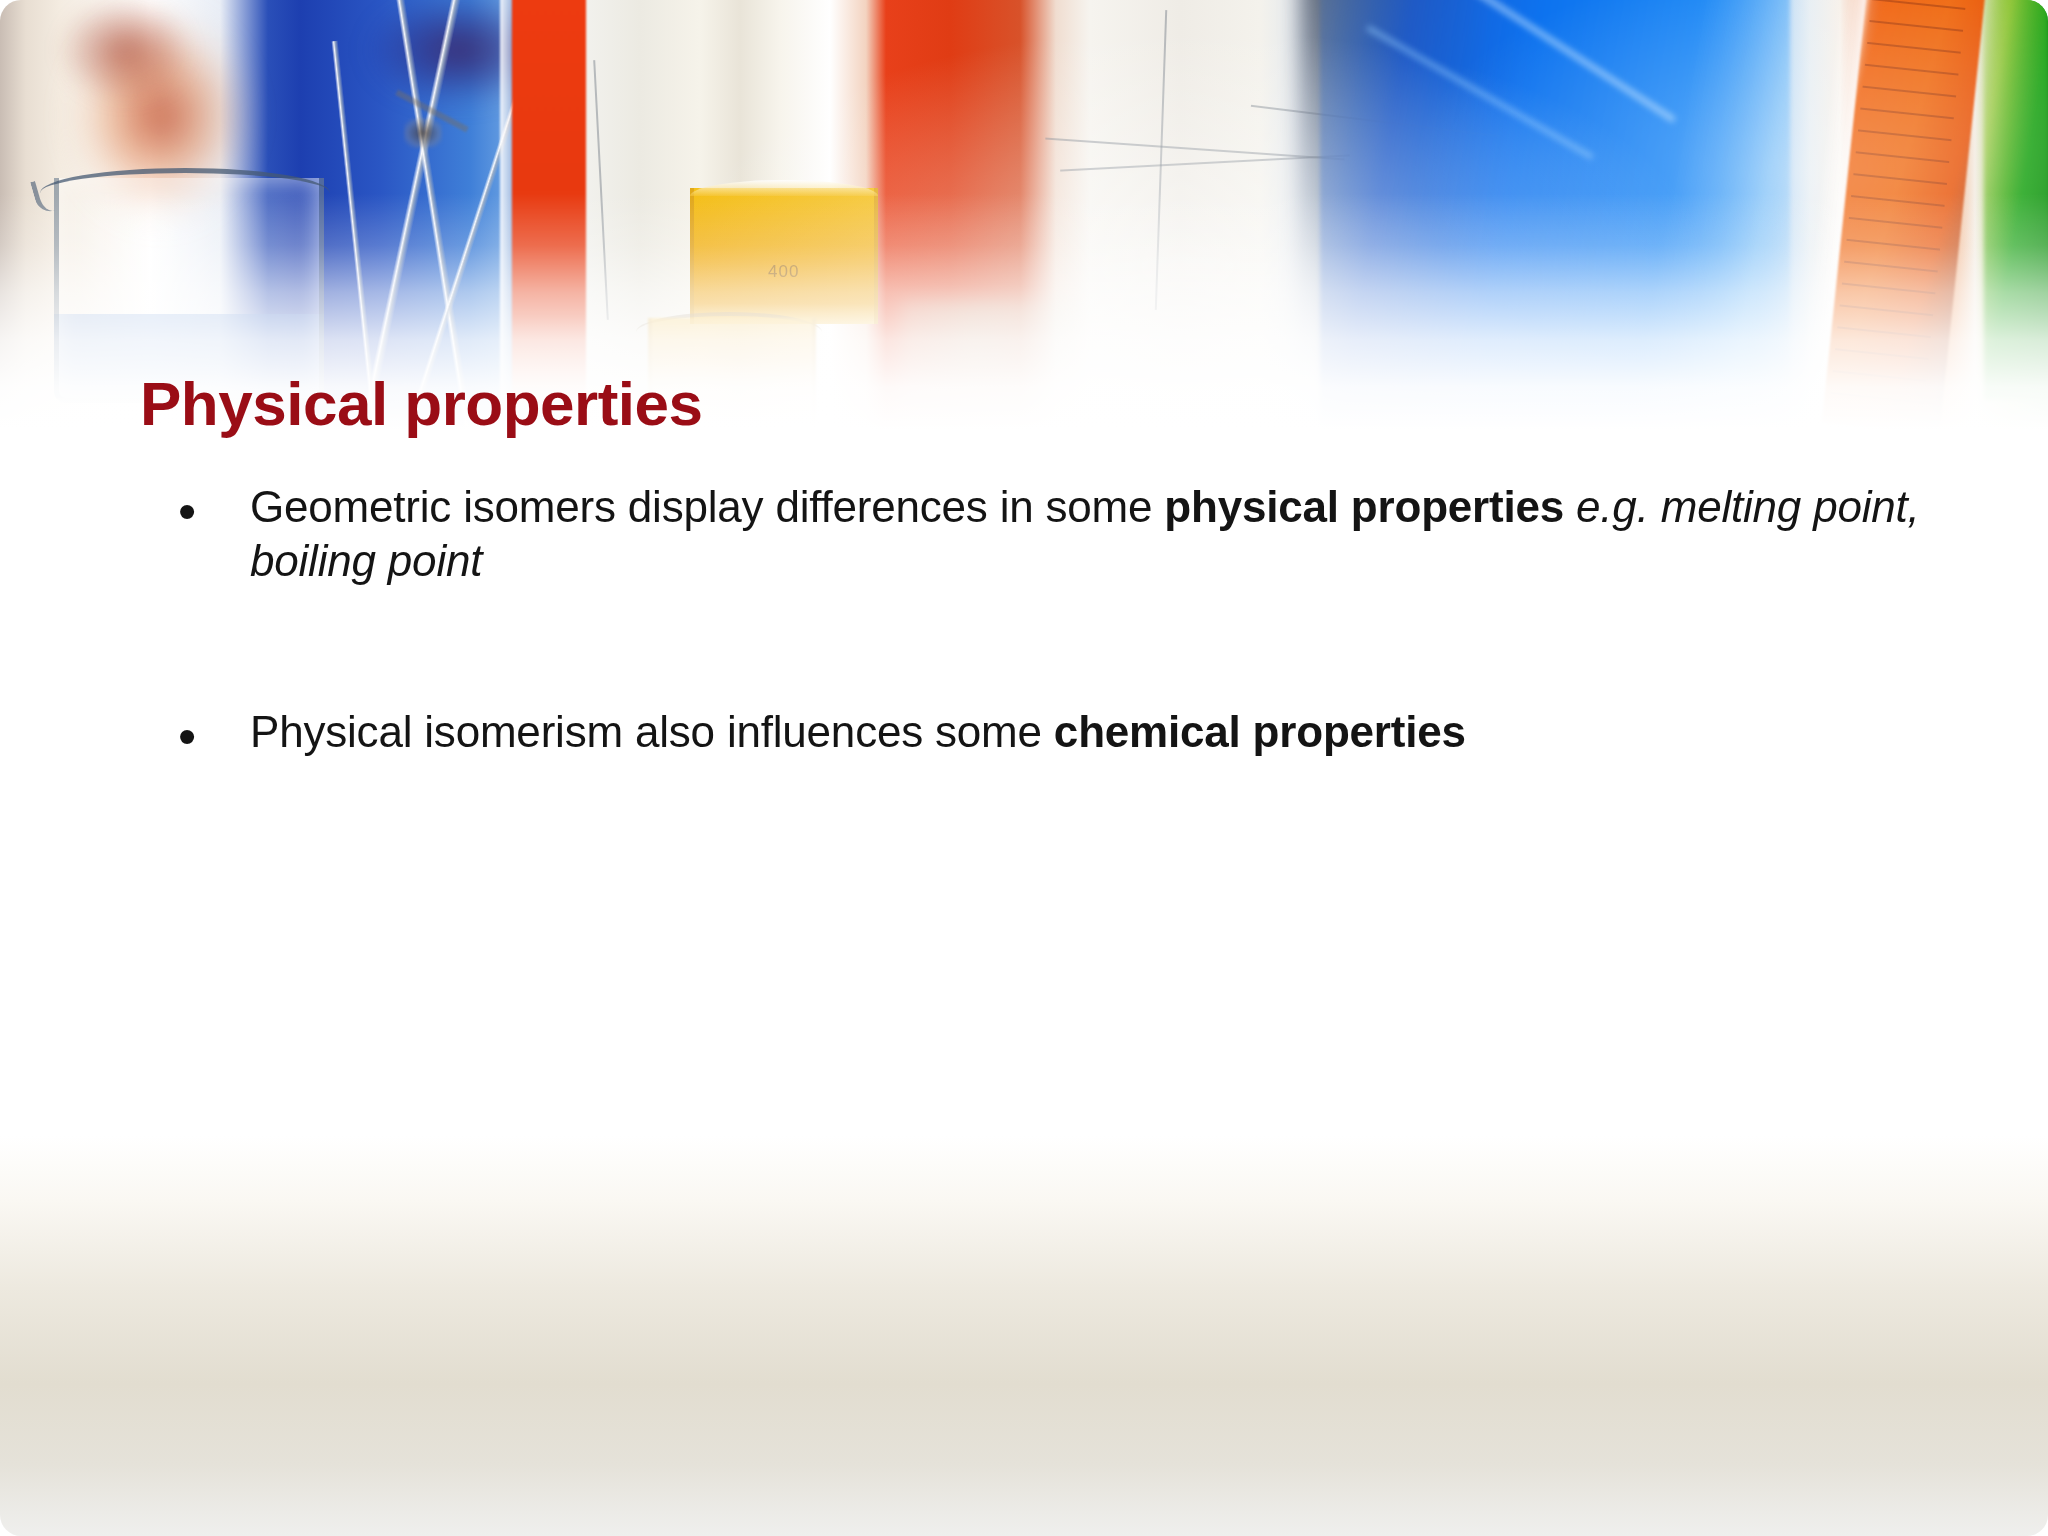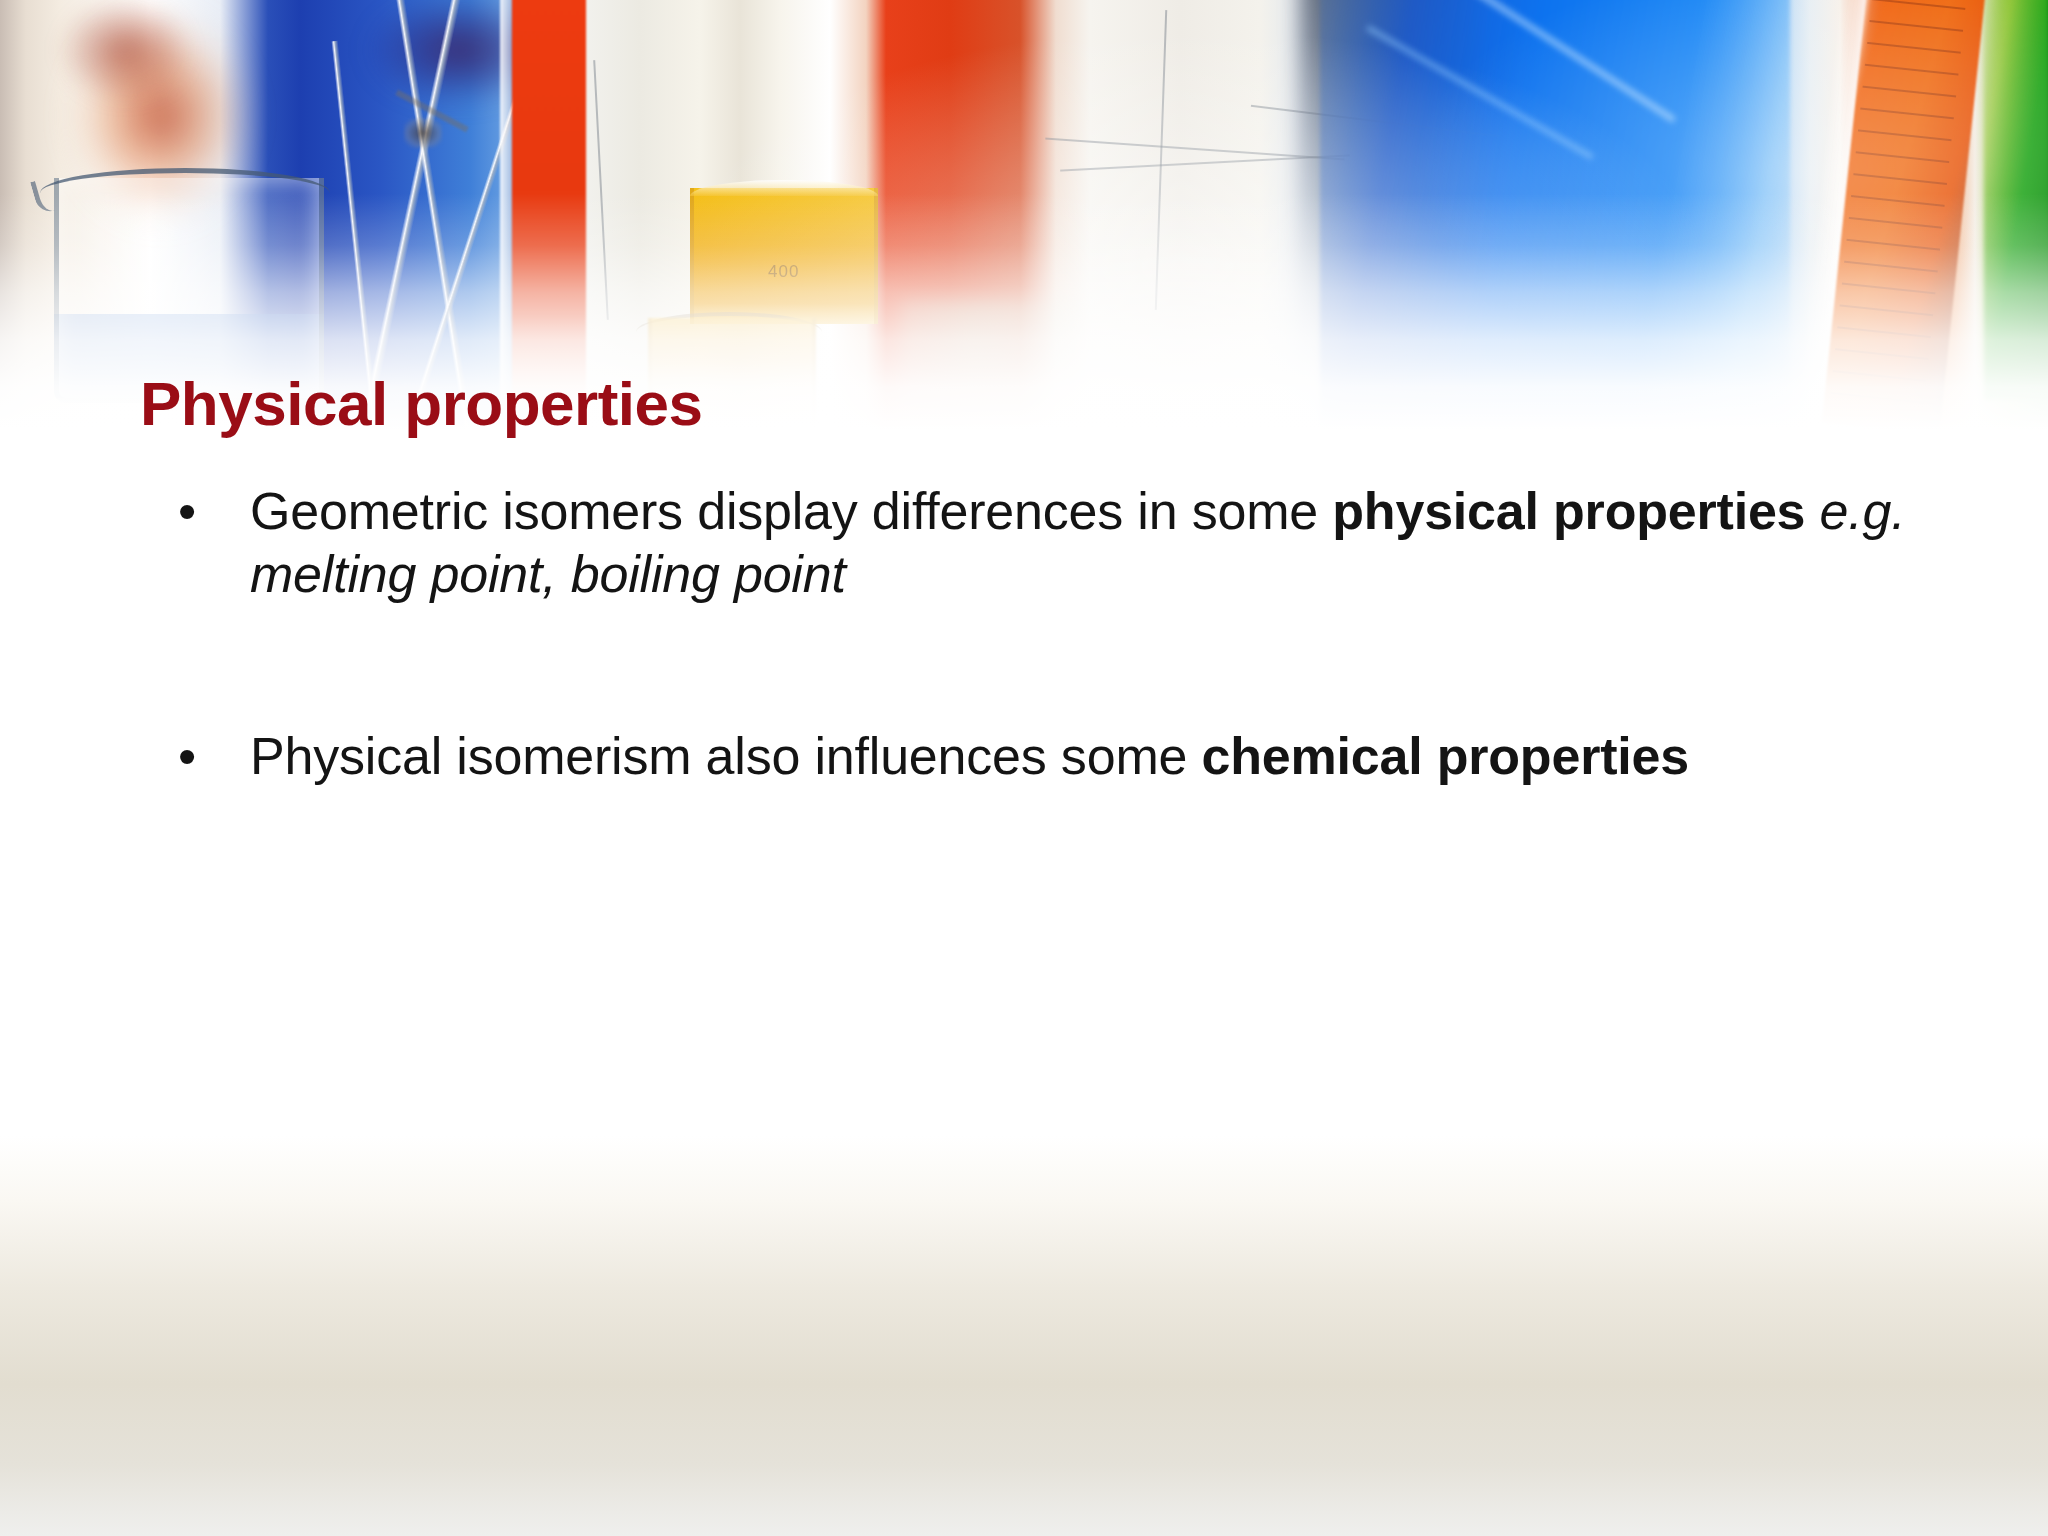--- a/index.html
+++ b/index.html
@@ -13,20 +13,21 @@
     overflow: hidden;
     font-family: "Liberation Sans", sans-serif;
   }
 
   .slide {
     position: relative;
     width: 2048px;
     height: 1536px;
     background: #ffffff;
     overflow: hidden;
+    border-radius: 21px;
   }
 
   
   .photo-band {
     position: absolute;
     left: 0;
     top: 0;
     width: 2048px;
     height: 430px;
     overflow: hidden;
@@ -411,21 +412,21 @@
   .bullet-dot {
     position: absolute;
     left: 18px;
     top: 0;
     font-size: 52px;
     line-height: 1.22;
     color: #111111;
   }
   .bullet-text {
     display: block;
-    font-size: 52px;
+    font-size: 44px;
     line-height: 1.22;
     color: #141414;
     letter-spacing: -0.2px;
   }
   .bullet-text b { font-weight: bold; }
   .bullet-text i { font-style: italic; }
   .bullet-gap { height: 118px; }
 
   
   .bottom-band {

